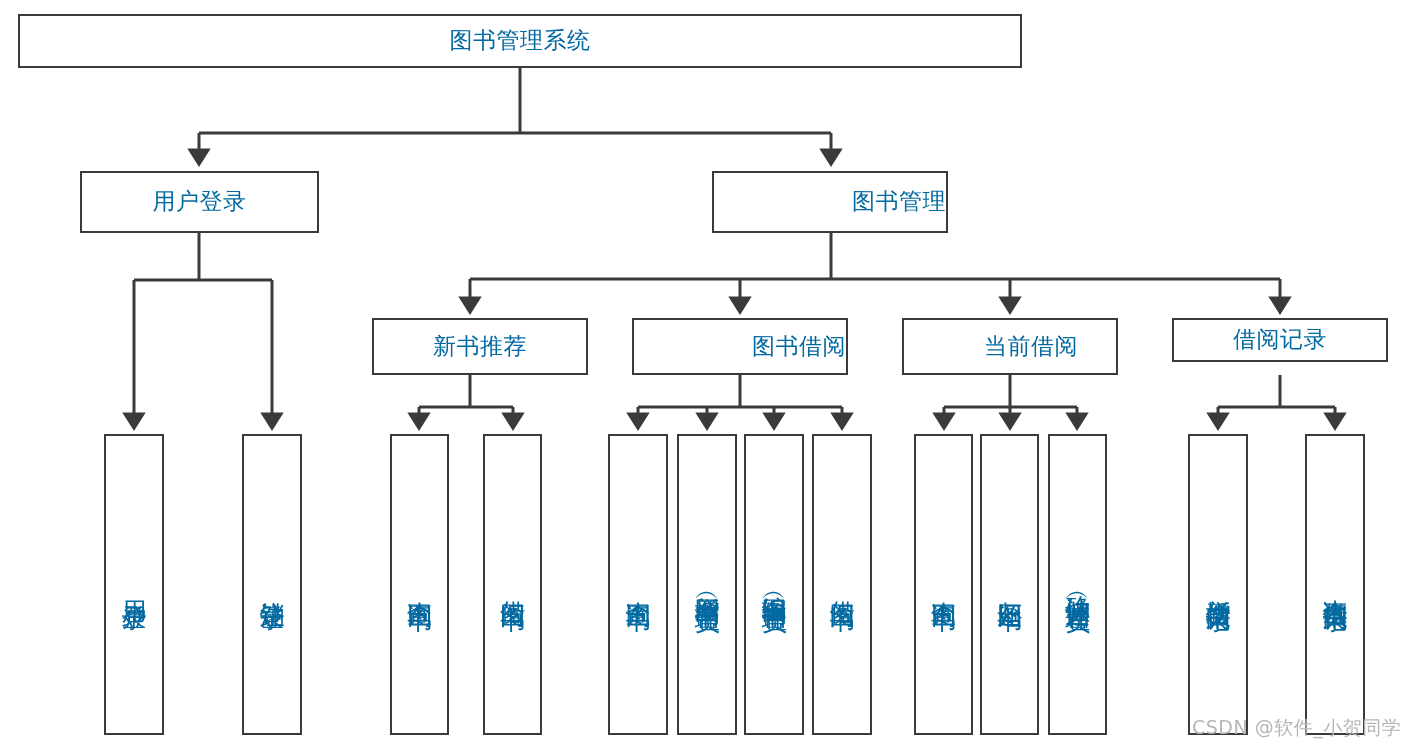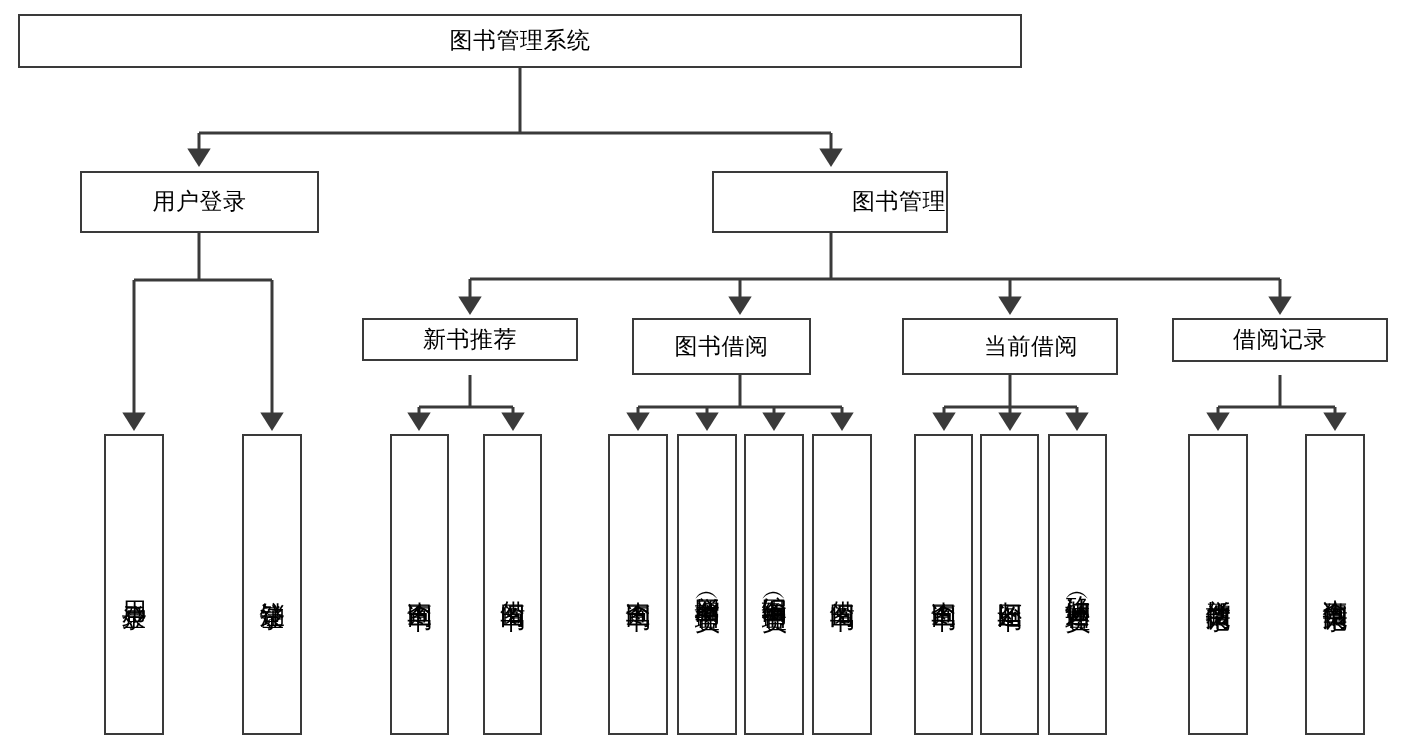--- a/index.html
+++ b/index.html
@@ -26,21 +26,21 @@
     pointer-events: none;
   }
   .node {
     position: absolute;
     box-sizing: border-box;
     background: #ffffff;
     border: 2.5px solid #3a3a3a;
     display: flex;
     align-items: center;
     justify-content: center;
-    color: #000000;
+    color: #0369a1;
   }
   .node .lbl {
     display: block;
     text-align: center;
     line-height: 1.18;
     white-space: nowrap;
   }
   
   .node.horiz .lbl {
     font-size: 23px;
@@ -127,24 +127,24 @@
     <span class="lbl">图书管理系统</span>
   </div>
 
   <div class="node horiz" style="left:80px; top:171px; width:239px; height:62px;">
     <span class="lbl">用户登录</span>
   </div>
   <div class="node horiz" style="left:712px; top:171px; width:236px; height:62px;justify-content:flex-end;">
     <span class="lbl">图书管理</span>
   </div>
 
-  <div class="node horiz" style="left:362px; top:318px; width:216px; height:43px;">
+  <div class="node horiz" style="left:372px; top:318px; width:216px; height:57px;">
     <span class="lbl">新书推荐</span>
   </div>
-  <div class="node horiz" style="left:632px; top:318px; width:179px; height:57px;">
+  <div class="node horiz" style="left:632px; top:318px; width:216px; height:57px;justify-content:flex-end;">
     <span class="lbl">图书借阅</span>
   </div>
   <div class="node horiz" style="left:902px; top:318px; width:216px; height:57px;padding-left:42px;">
     <span class="lbl">当前借阅</span>
   </div>
   <div class="node horiz" style="left:1172px; top:318px; width:216px; height:44px;">
     <span class="lbl">借阅记录</span>
   </div>
 
   <div class="node vert" style="left:104px; top:434px; width:60px; height:301px;">
@@ -184,14 +184,15 @@
     <span class="lbl">确认归还（管理员）</span>
   </div>
 
   <div class="node vert" style="left:1188px; top:434px; width:60px; height:301px;">
     <span class="lbl">新增借阅记录</span>
   </div>
   <div class="node vert" style="left:1305px; top:434px; width:60px; height:301px;">
     <span class="lbl">查询借阅记录</span>
   </div>
 
+  <div class="watermark" style="left:1192px; top:715px;">CSDN @软件_小贺同学</div>
 
 </div>
 
 </body></html>

